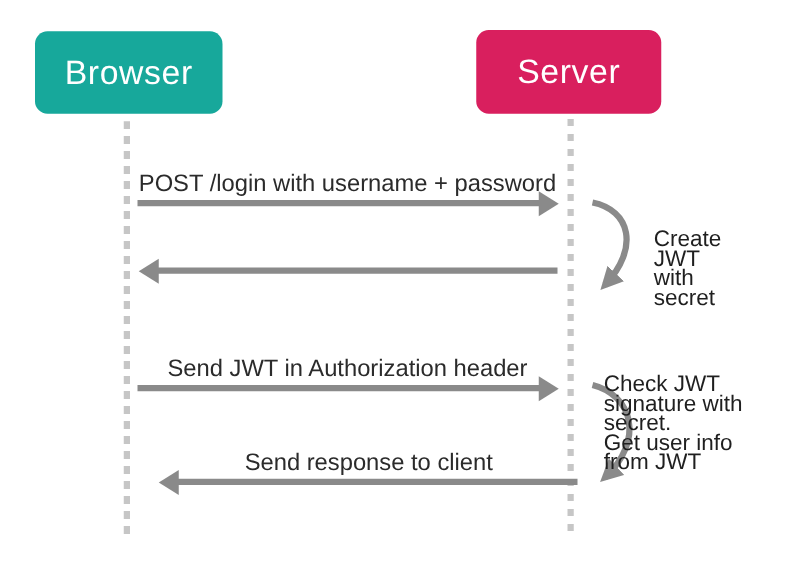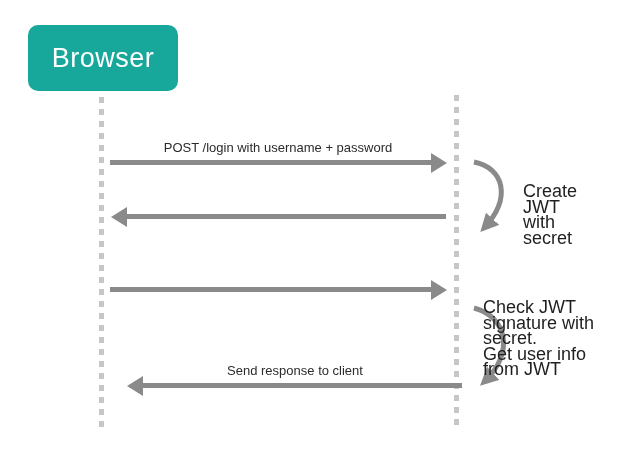--- a/index.html
+++ b/index.html
@@ -29,21 +29,21 @@
     width:5px;
     background-image:repeating-linear-gradient(to bottom, #c6c6c6 0px, #c6c6c6 6px, transparent 6px, transparent 12px);
   }
   .lifeline-browser { left:99px;  top:97px; height:331px; }
   .lifeline-server  { left:454px; top:95px; height:333px; }
 
   
   .msg { position:absolute; }
   .msg-label {
     text-align:center;
-    font-size:13px;
+    font-size:19px;
     color:#2b2b2b;
     line-height:17px;
     margin-bottom:4px;
     white-space:nowrap;
   }
   .msg-line { position:relative; height:5px; background:#8a8a8a; }
   .dir-right { margin-right:14px; }
   .dir-left  { margin-left:14px; }
   .head { position:absolute; top:50%; width:0; height:0; transform:translateY(-50%); }
   .dir-right .head {
@@ -80,38 +80,42 @@
   .ann-check  { left:483px; top:300px; width:118px; text-align:left; }
 </style>
 </head>
 <body>
 
 <div class="canvas">
 
   <div class="actor actor-browser">
     <span>Browser</span>
   </div>
+  <div class="actor actor-server">
+    <span>Server</span>
+  </div>
 
   <div class="lifeline lifeline-browser"></div>
   <div class="lifeline lifeline-server"></div>
 
   <div class="msg msg-1">
     <div class="msg-label">POST /login with username + password</div>
     <div class="msg-line dir-right">
       <span class="head"></span>
     </div>
   </div>
 
   <div class="msg msg-2">
     <div class="msg-line dir-left">
       <span class="head"></span>
     </div>
   </div>
 
   <div class="msg msg-3">
+    <div class="msg-label">Send JWT in Authorization header</div>
     <div class="msg-line dir-right">
       <span class="head"></span>
     </div>
   </div>
 
   <div class="msg msg-4">
     <div class="msg-label">Send response to client</div>
     <div class="msg-line dir-left">
       <span class="head"></span>
     </div>

